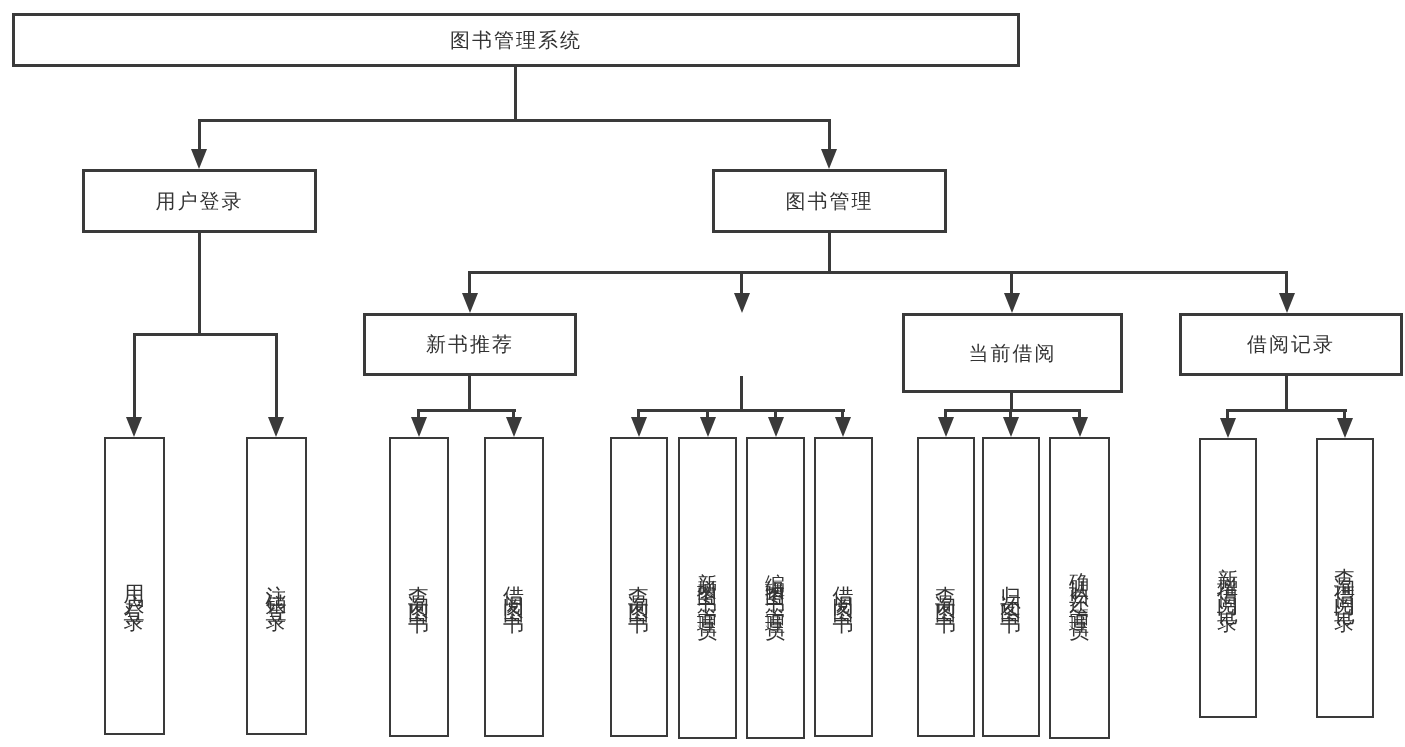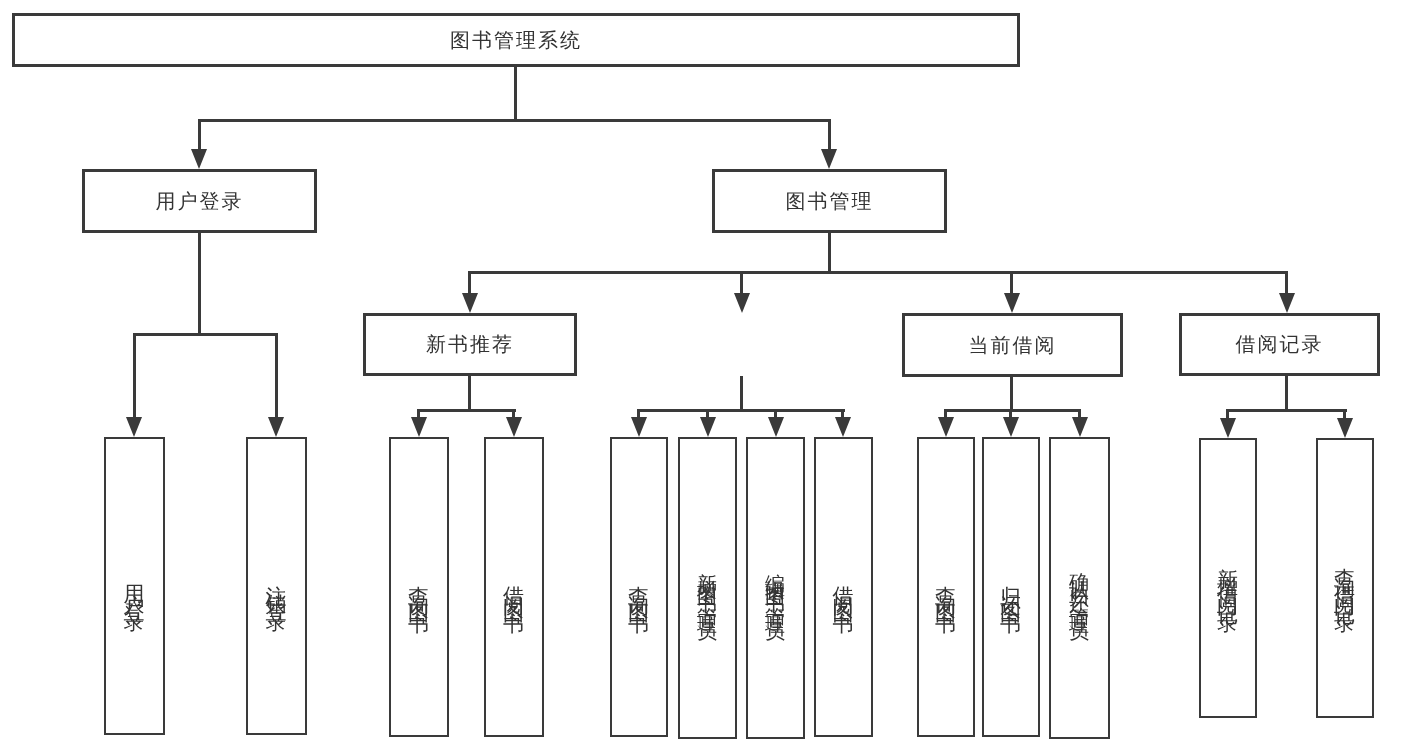--- a/index.html
+++ b/index.html
@@ -116,22 +116,22 @@
   <div class="arrow" style="left:1220px;top:418px;"></div>
   <div class="line vline" style="left:1343px;top:409px;height:10px;"></div>
   <div class="arrow" style="left:1337px;top:418px;"></div>
 
   <div class="node h-node" style="left:12px;top:13px;width:1008px;height:54px;">图书管理系统</div>
 
   <div class="node h-node" style="left:82px;top:169px;width:235px;height:64px;">用户登录</div>
   <div class="node h-node" style="left:712px;top:169px;width:235px;height:64px;">图书管理</div>
 
   <div class="node h-node" style="left:363px;top:313px;width:214px;height:63px;">新书推荐</div>
-  <div class="node h-node" style="left:902px;top:313px;width:221px;height:64px;">当前借阅</div>
-  <div class="node h-node" style="left:1179px;top:313px;width:201px;height:63px;font-family:Liberation Mono, monospace;">借阅记录</div>
+  <div class="node h-node" style="left:902px;top:313px;width:221px;height:80px;">当前借阅</div>
+  <div class="node h-node" style="left:1179px;top:313px;width:224px;height:63px;font-family:Liberation Mono, monospace;">借阅记录</div>
 
   <div class="node v-node" style="left:104px;top:437px;width:61px;height:298px;">用户登录</div>
   <div class="node v-node" style="left:246px;top:437px;width:61px;height:298px;">注销登录</div>
 
   <div class="node v-node" style="left:389px;top:437px;width:60px;height:300px;">查询图书</div>
   <div class="node v-node" style="left:484px;top:437px;width:60px;height:300px;">借阅图书</div>
 
   <div class="node v-node" style="left:610px;top:437px;width:58px;height:300px;">查询图书</div>
   <div class="node v-node v-long" style="left:678px;top:437px;width:59px;height:302px;">新增图书（管理员）</div>
   <div class="node v-node v-long" style="left:746px;top:437px;width:59px;height:302px;">编辑图书（管理员）</div>

